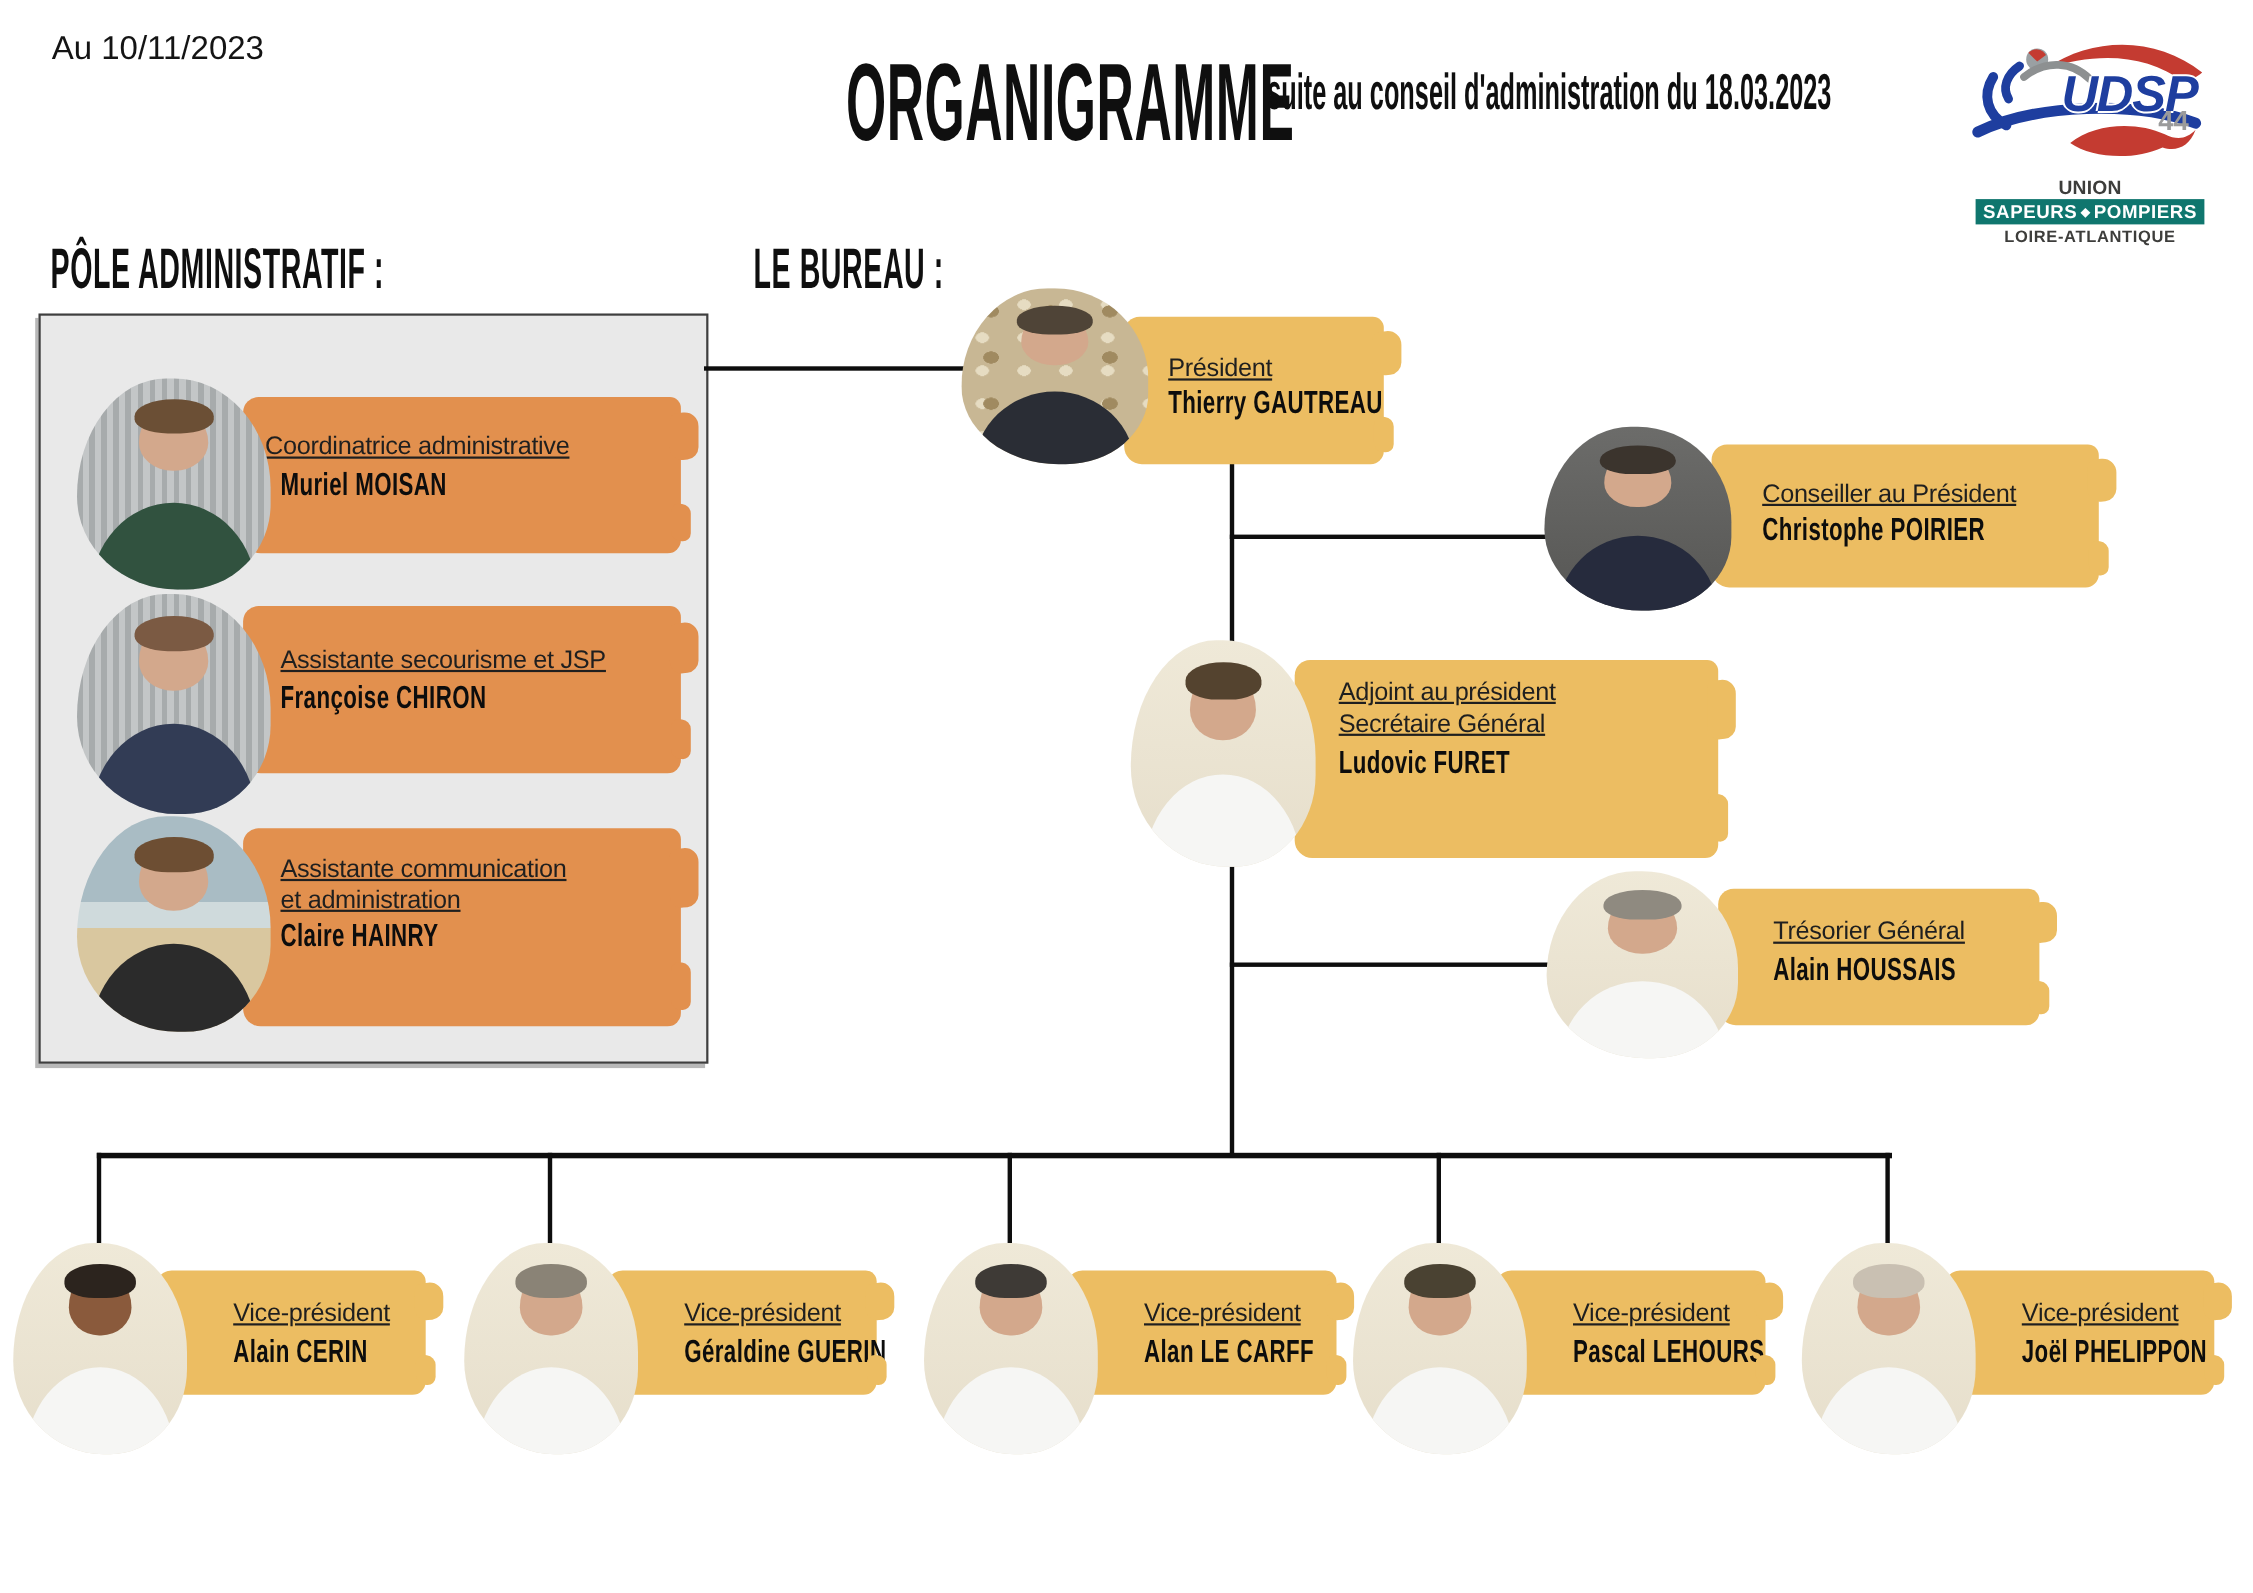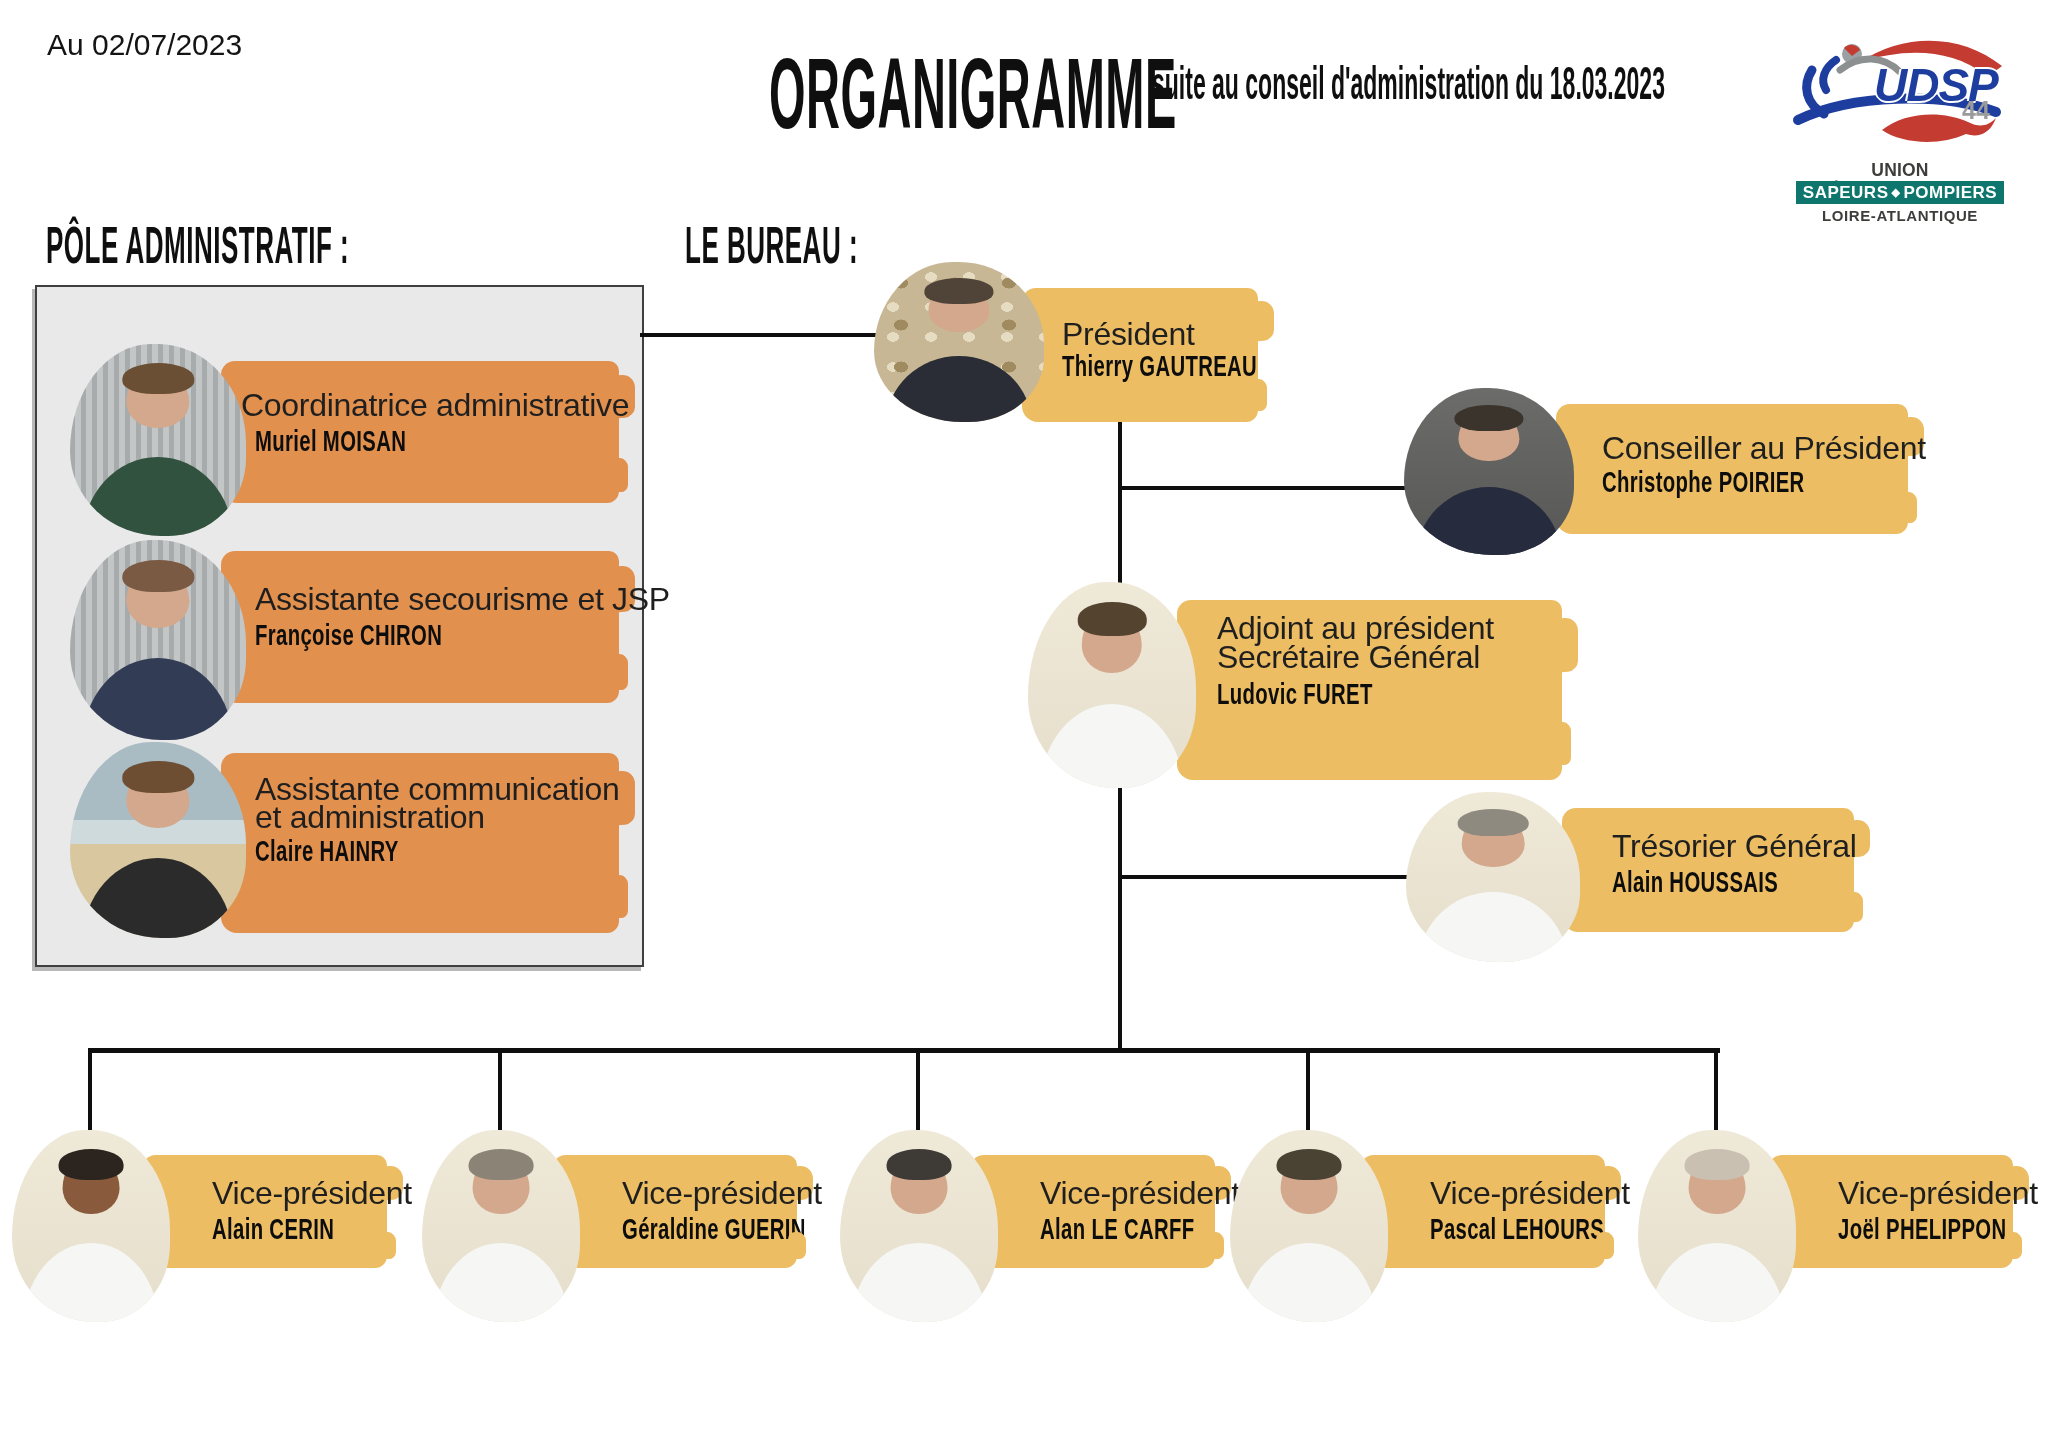--- a/index.html
+++ b/index.html
@@ -17,22 +17,22 @@
 
   
   .banner{position:absolute;background:var(--bc);border-radius:14px 10px 12px 16px;z-index:2;}
   .banner::before{content:"";position:absolute;right:-16px;top:10%;height:30%;width:26px;
                   background:var(--bc);border-radius:6px 14px 10px 12px;transform:skewY(-6deg);}
   .banner::after{content:"";position:absolute;right:-9px;bottom:8%;height:24%;width:18px;
                  background:var(--bc);border-radius:8px;transform:skewY(5deg);}
   .banner.orange{--bc:#e2904e;}
   .banner.yellow{--bc:#ecbd62;}
 
-  .rl{position:absolute;font-size:32px;color:#1f1f1f;letter-spacing:-0.3px;
-      white-space:nowrap;line-height:29px;}
+  .rl{position:absolute;font-size:23px;color:#1f1f1f;letter-spacing:-0.3px;
+      white-space:nowrap;line-height:29px;text-decoration:underline;}
   .nm{position:absolute;font-size:29px;font-weight:800;color:#0d0d0d;letter-spacing:0.5px;
       transform:scaleX(0.7);transform-origin:0 0;white-space:nowrap;}
 
   
   .line{position:absolute;background:#0e0e0e;z-index:1;}
 
   
   .avatar{position:absolute;overflow:hidden;z-index:3;
           border-radius:48% 52% 46% 54% / 58% 54% 42% 46%;}
   .avatar .head{position:absolute;left:50%;top:13%;width:36%;height:31%;transform:translateX(-50%);
@@ -68,21 +68,21 @@
                letter-spacing:0.5px;}
   .logo-redbar .sep{font-size:11px;vertical-align:2px;padding:0 3px;}
   .logo-line3{position:absolute;left:0;top:181px;width:100%;text-align:center;font-size:15px;
               font-weight:600;color:#3d3d3b;letter-spacing:0.6px;}
 </style>
 </head>
 <body>
 
 <div class="page">
 
-  <div class="abs date" style="left:47px;top:28px;">Au 02/07/2023</div>
+  <div class="abs date" style="left:47px;top:28px;">Au 10/11/2023</div>
   <div class="abs big title" style="left:769px;top:36px;">ORGANIGRAMME</div>
   <div class="abs big subtitle" style="left:1152px;top:56px;">suite au conseil d'administration du 18.03.2023</div>
 
   <div class="logo">
     <svg width="220" height="130" viewBox="0 0 220 130">
       <path d="M70 36 C115 6 172 8 212 40 C206 45 201 47 196 49 C160 22 115 22 70 36 Z" fill="#c43b31"></path>
       <circle cx="62" cy="28" r="10" fill="#9aa0a3"></circle>
       <path d="M54 22 A10 10 0 0 1 70 24 L62 30 Z" fill="#c43b31"></path>
       <path d="M22 44 C12 60 16 78 34 88" stroke="#1e3e9f" stroke-width="9" fill="none" stroke-linecap="round"></path>
       <path d="M46 34 C34 42 30 54 36 64" stroke="#1e3e9f" stroke-width="8" fill="none" stroke-linecap="round"></path>

